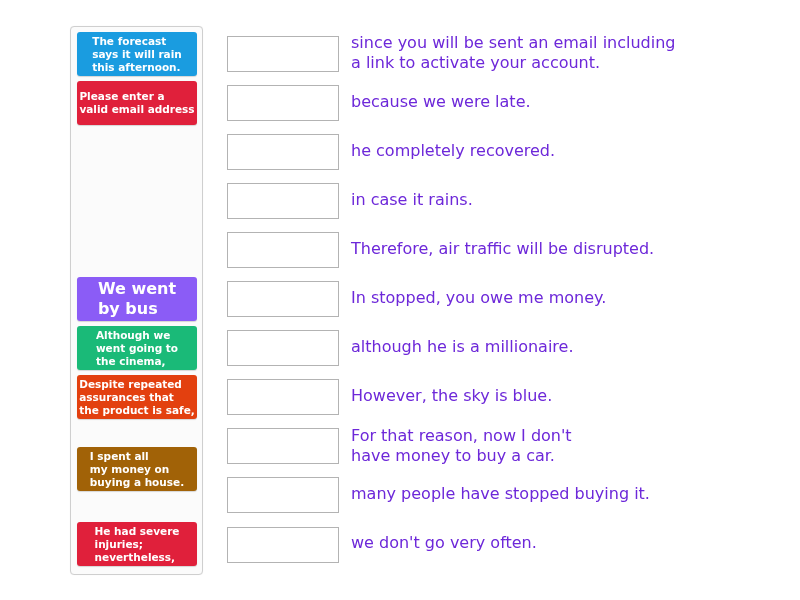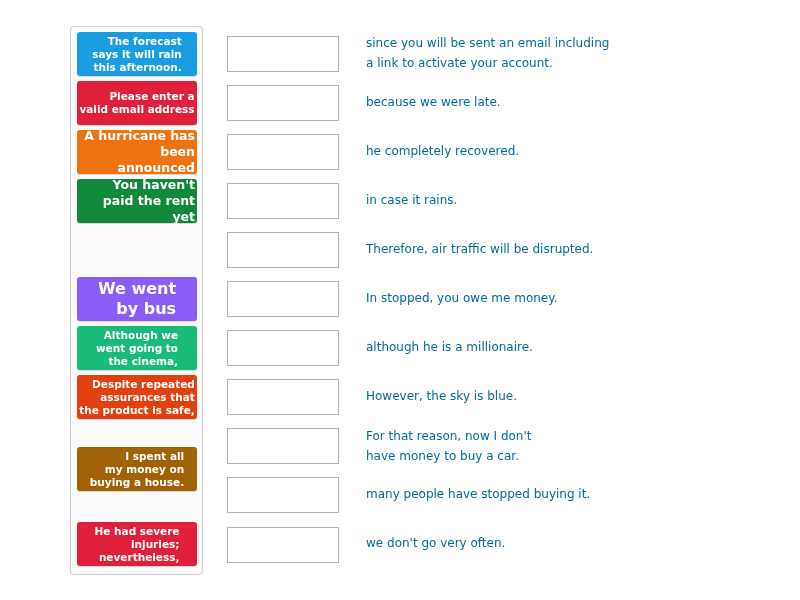--- a/index.html
+++ b/index.html
@@ -8,49 +8,45 @@
       font-family: "DejaVu Sans", "Liberation Sans", sans-serif;
     }
     .tile-panel {
       position:absolute; left:70px; top:26px; width:131px; height:547px;
       border:1px solid #cfcfcf; border-radius:4px; background:#fbfbfb;
       box-shadow: 0 0 1px rgba(0,0,0,0.08);
     }
     .tile {
       position:absolute; left:6px; width:120px; height:44px;
       border-radius:3px; color:#ffffff; font-weight:bold;
-      display:flex; align-items:center; justify-content:center; text-align:right;
+      display:flex; align-items:center; justify-content:center; text-align:left;
       box-sizing:border-box; padding:0 2px; cursor:grab; white-space:pre-line;
       box-shadow: 0 1px 1px rgba(0,0,0,0.15);
     }
     .tile.s { font-size:10.5px; line-height:13px; }
     .tile.m { font-size:12.5px; line-height:16px; }
     .tile.l { font-size:16px; line-height:20px; }
     .drop-box {
       position:absolute; left:227px; width:112px; height:36px;
       border:1px solid #b3b3b3; background:#ffffff; box-sizing:border-box;
     }
     .clue {
-      position:absolute; left:366px; font-size:12px; line-height:20px; color:#0369a1;
+      position:absolute; left:351px; font-size:16px; line-height:20px; color:#6d28d9;
       white-space:pre-line; font-family: "DejaVu Sans", sans-serif;
     }
   </style>
 </head>
 <body>
 
 <div class="tile-panel">
   <div class="tile s" style="top:5px;background:#1a9ce0">The forecast
 says it will rain
 this afternoon.</div>
   <div class="tile s" style="top:54px;background:#e0203b">Please enter a
 valid email address</div>
-  <div class="tile m" style="top:103px;background:#ee7413">A hurricane has
-been announced</div>
-  <div class="tile m" style="top:152px;background:#12883d">You haven't
-paid the rent yet</div>
   <div class="tile l" style="top:250px;background:#8b5cf6">We went
 by bus</div>
   <div class="tile s" style="top:299px;background:#1aba78">Although we
 went going to
 the cinema,</div>
   <div class="tile s" style="top:348px;background:#e3400f">Despite repeated
 assurances that
 the product is safe,</div>
   <div class="tile s" style="top:420px;background:#a16207">I spent all
 my money on

